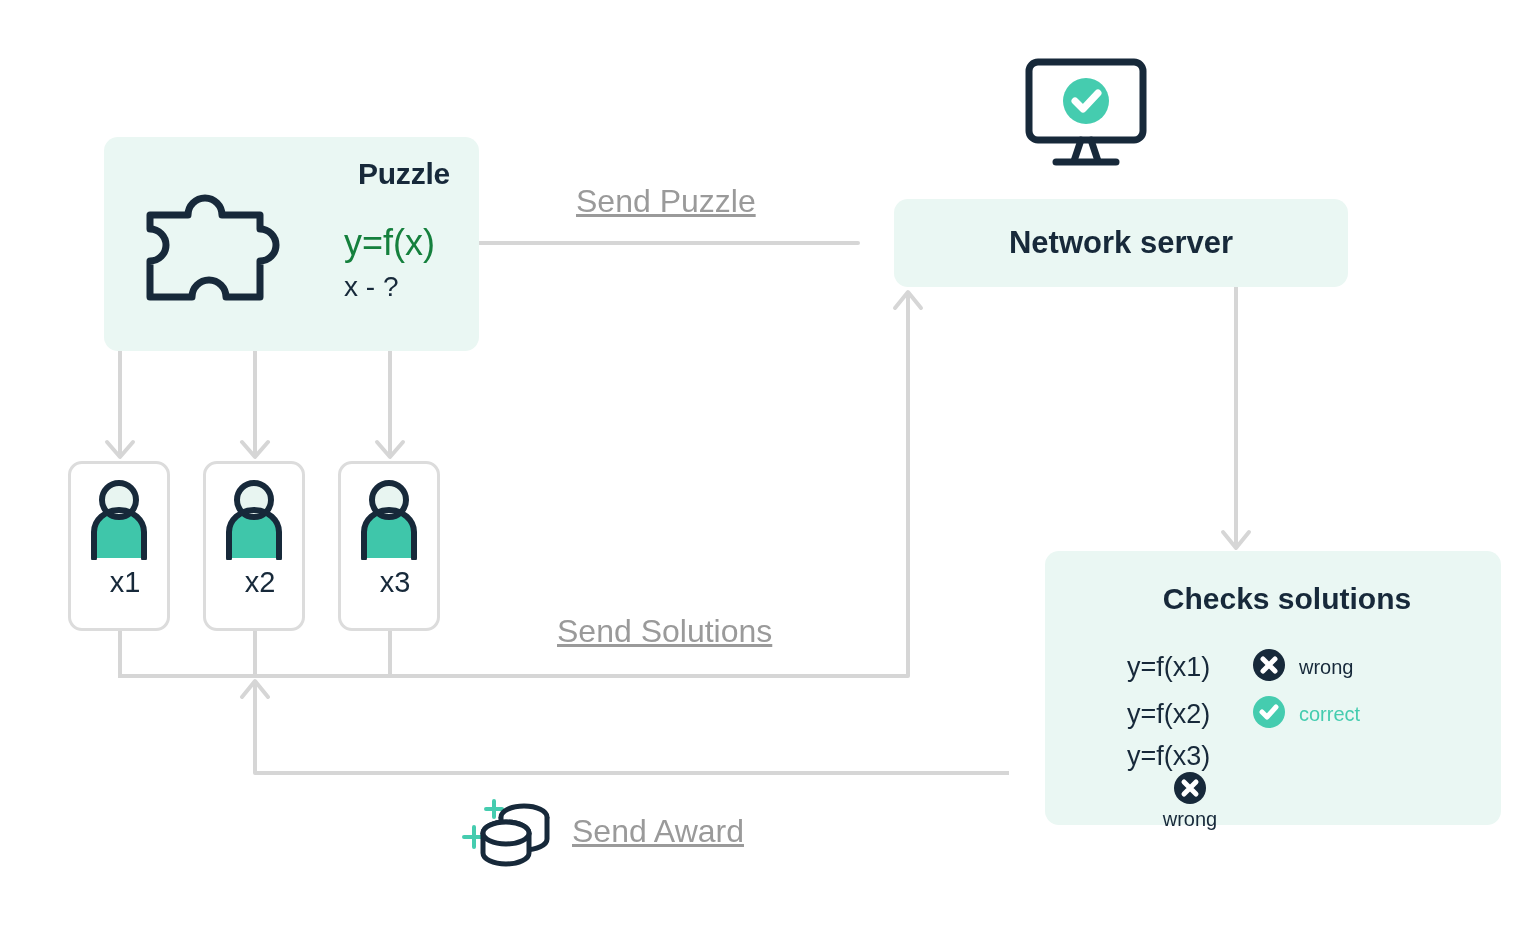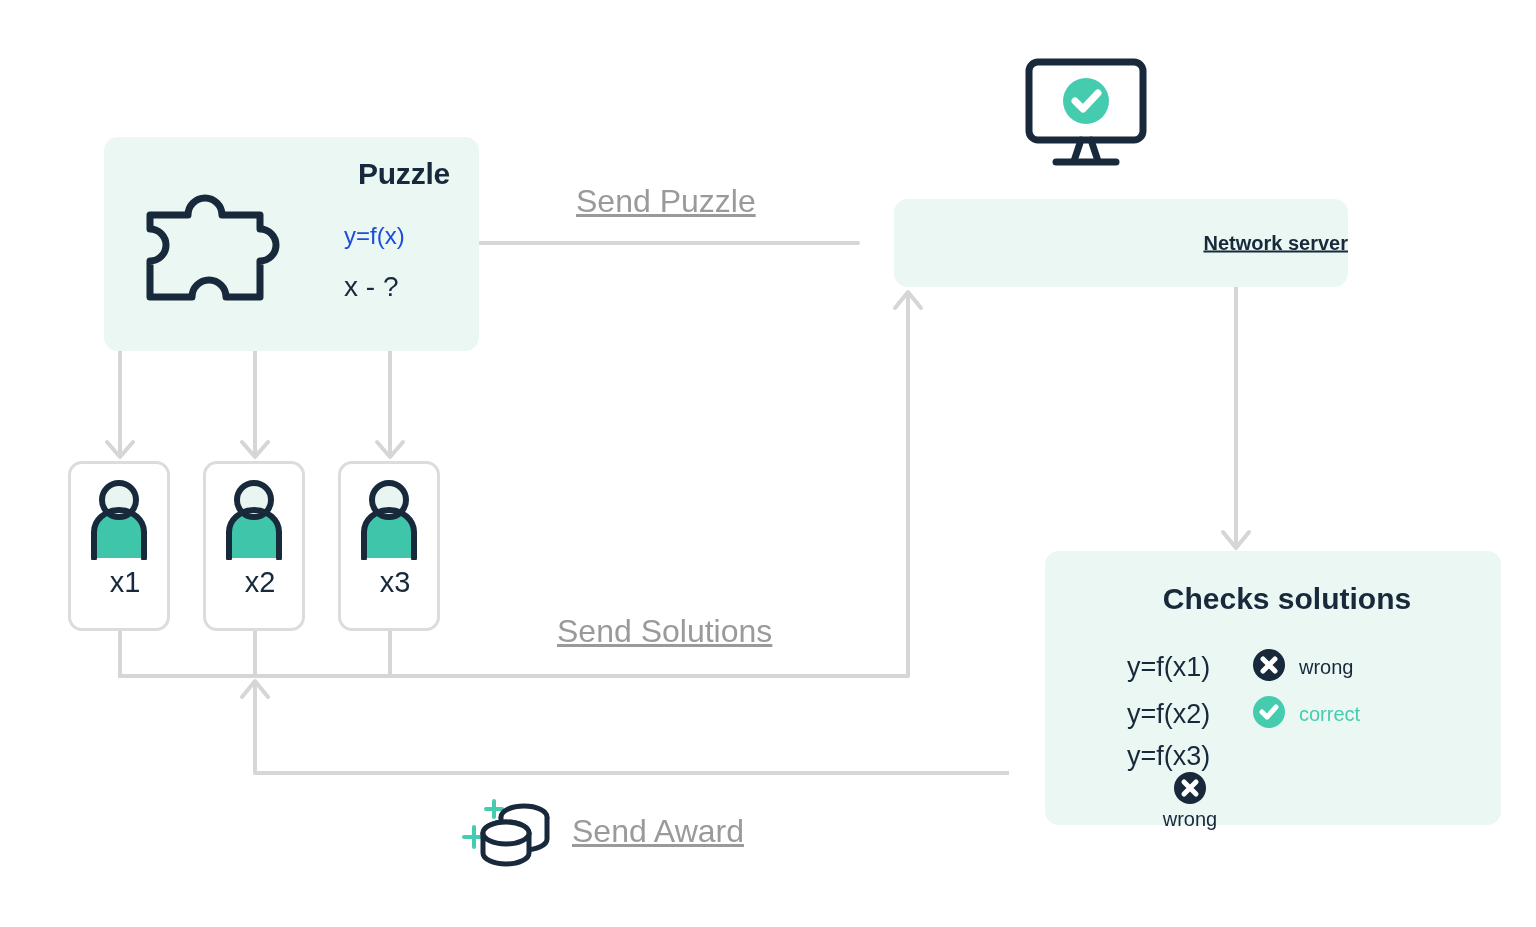--- a/index.html
+++ b/index.html
@@ -45,21 +45,21 @@
   
   #puzzle-panel { left: 68px; top: 137px; width: 375px; height: 214px; }
   #puzzle-icon  { position: absolute; left: 38px; top: 48px; }
   #puzzle-title {
     position: absolute; left: 240px; top: 20px; width: 120px;
     font-size: 30px; font-weight: bold; color: #17293A;
     text-align: center; letter-spacing: -0.2px;
   }
   #puzzle-line1 {
     position: absolute; left: 240px; top: 85px;
-    font-size: 24px; color: #1d4ed8;
+    font-size: 36px; color: #15803d;
   }
   #puzzle-line2 {
     position: absolute; left: 240px; top: 134px;
     font-size: 28px; color: #17293A;
   }
 
   
   .miner { width: 102px; height: 170px; top: 461px; }
   #miner-0 { left: 68px; }
   #miner-1 { left: 203px; }
@@ -69,21 +69,21 @@
     position: absolute; left: 12px; right: 0; top: 102px;
     text-align: center; font-size: 29px; color: #17293A;
   }
 
   
   #server-icon { position: absolute; left: 1024px; top: 57px; }
   #server-panel { left: 858px; top: 199px; width: 454px; height: 88px; }
   #server-label {
     position: absolute; left: 0; right: 0; top: 50%;
     transform: translateY(-50%);
-    text-align: right; font-size: 20px; font-weight: bold; color: #17293A; text-decoration: underline;
+    text-align: center; font-size: 31px; font-weight: bold; color: #17293A;
   }
 
   
   #checks-panel { left: 1009px; top: 551px; width: 456px; height: 274px; }
   #checks-title {
     position: absolute; left: 0; right: 0; top: 31px;
     text-align: center; font-size: 30px; font-weight: bold; color: #17293A; padding-left: 28px;
   }
   .check-row {
     position: absolute; left: 82px;

